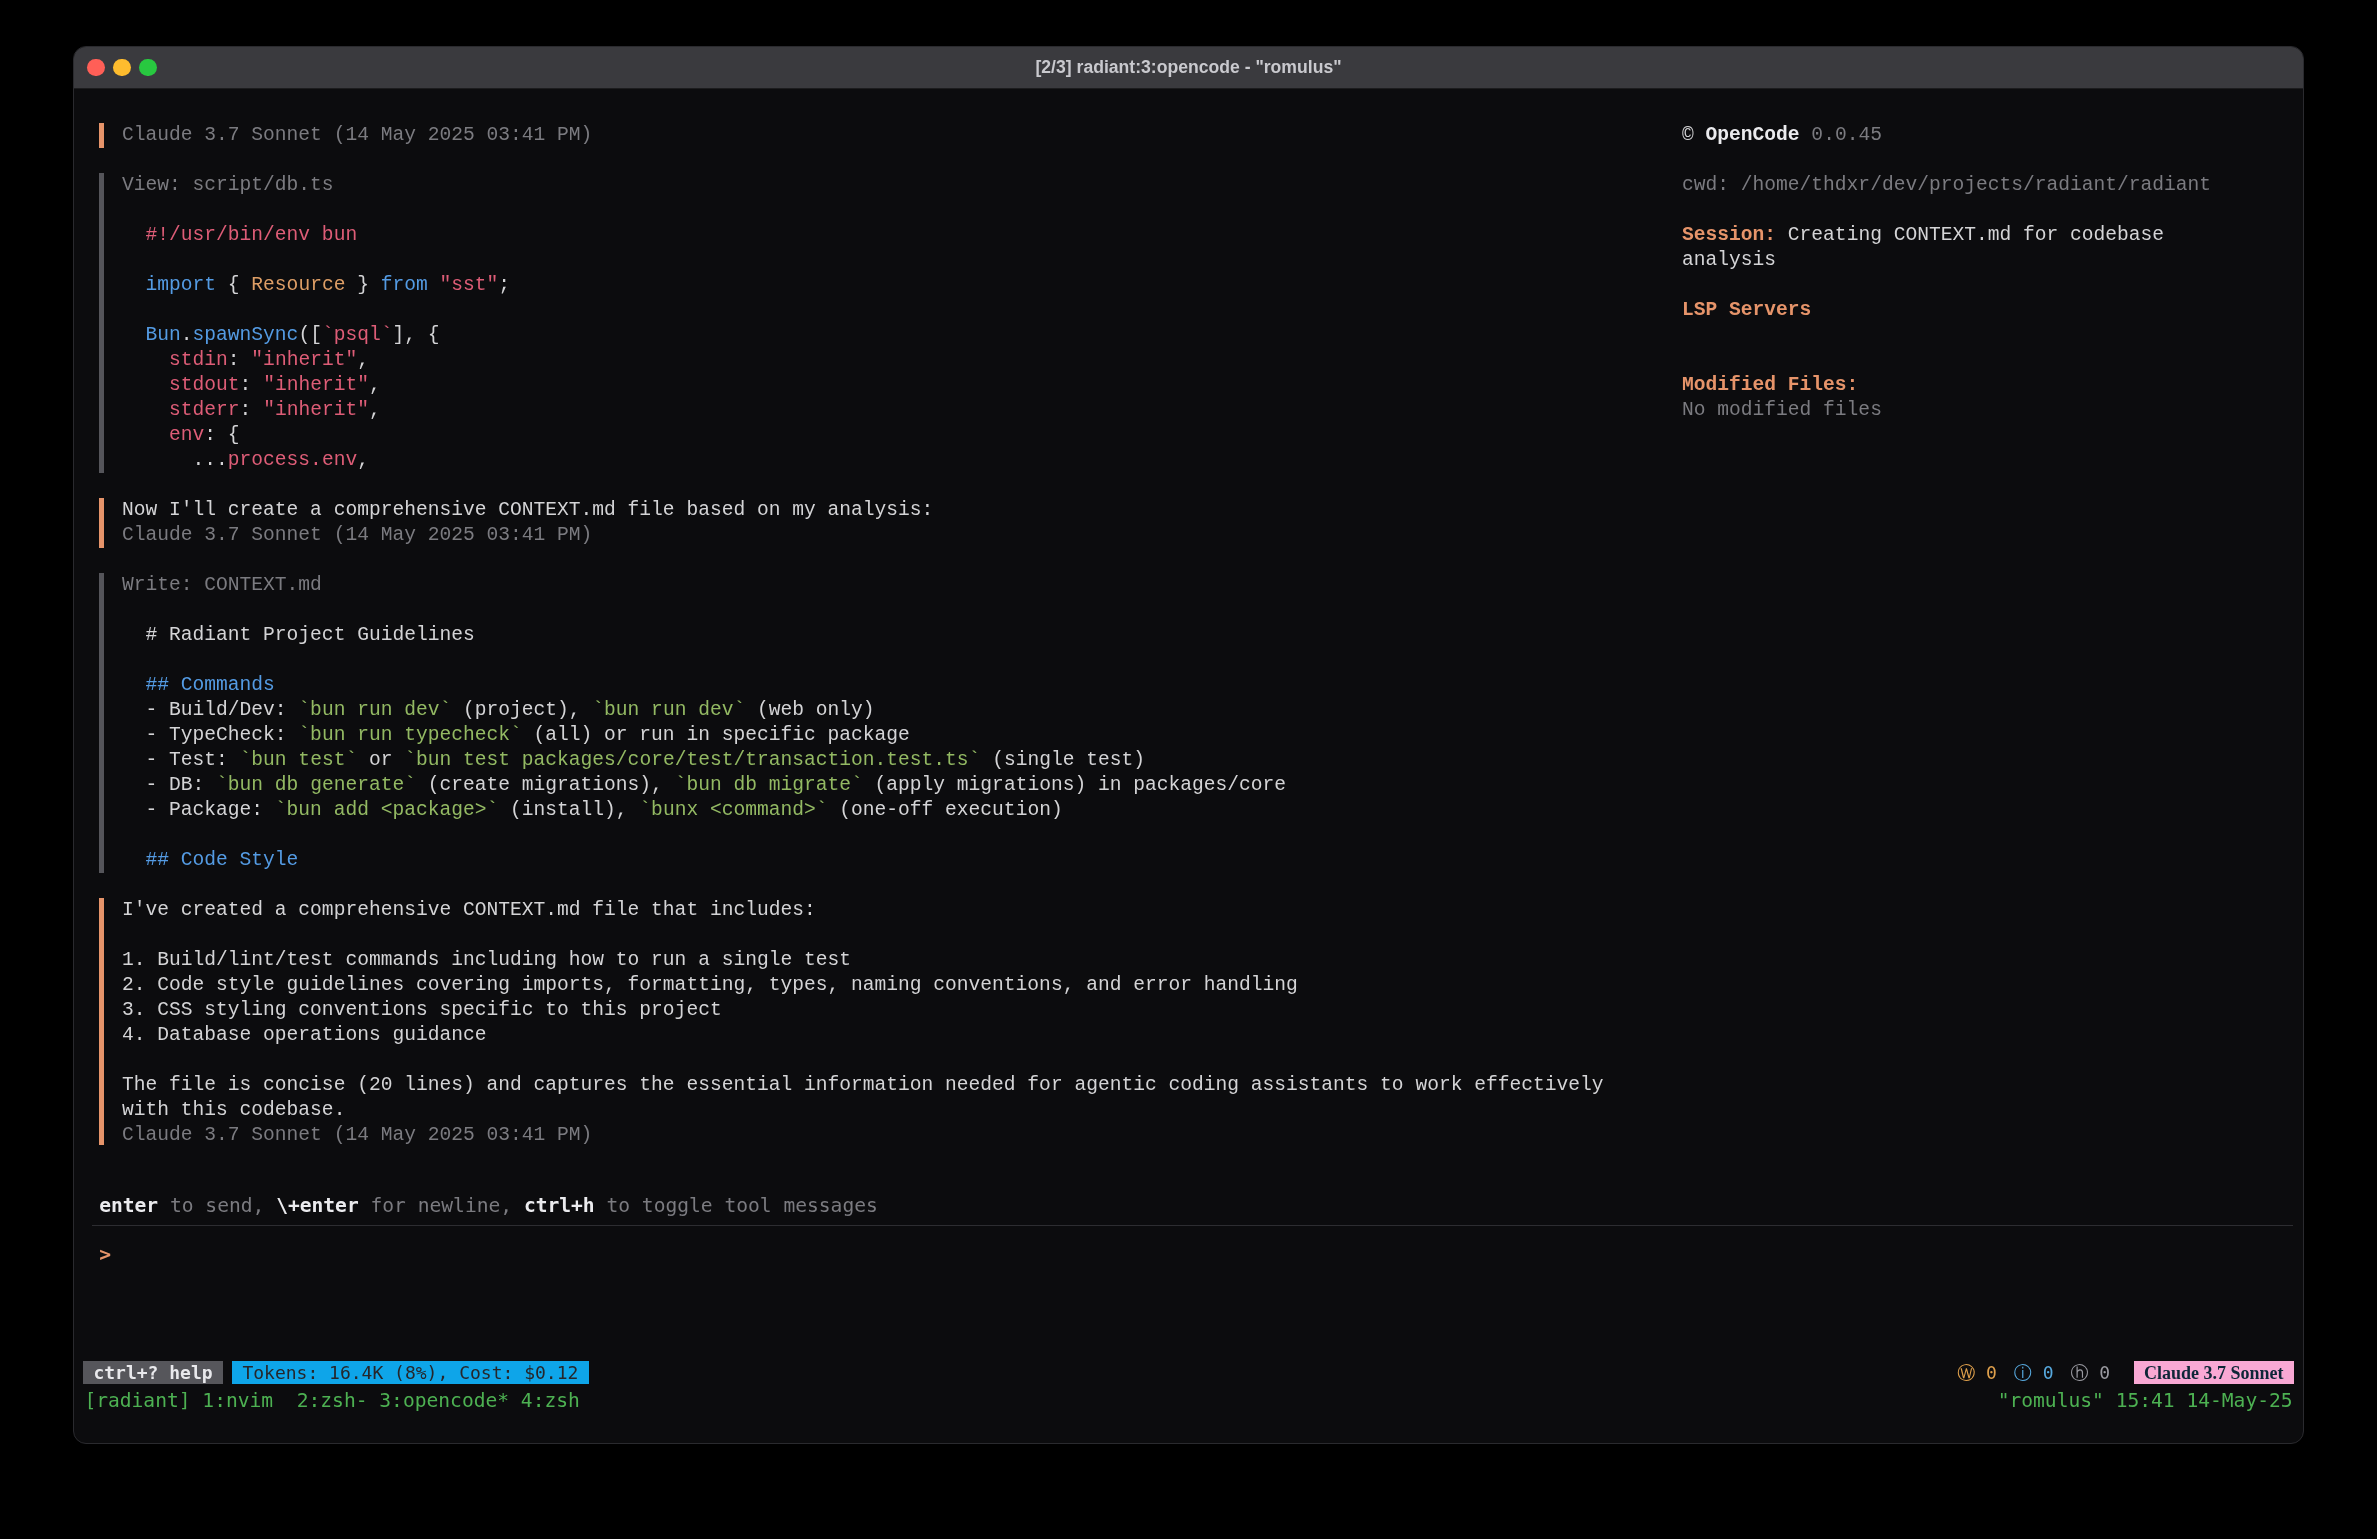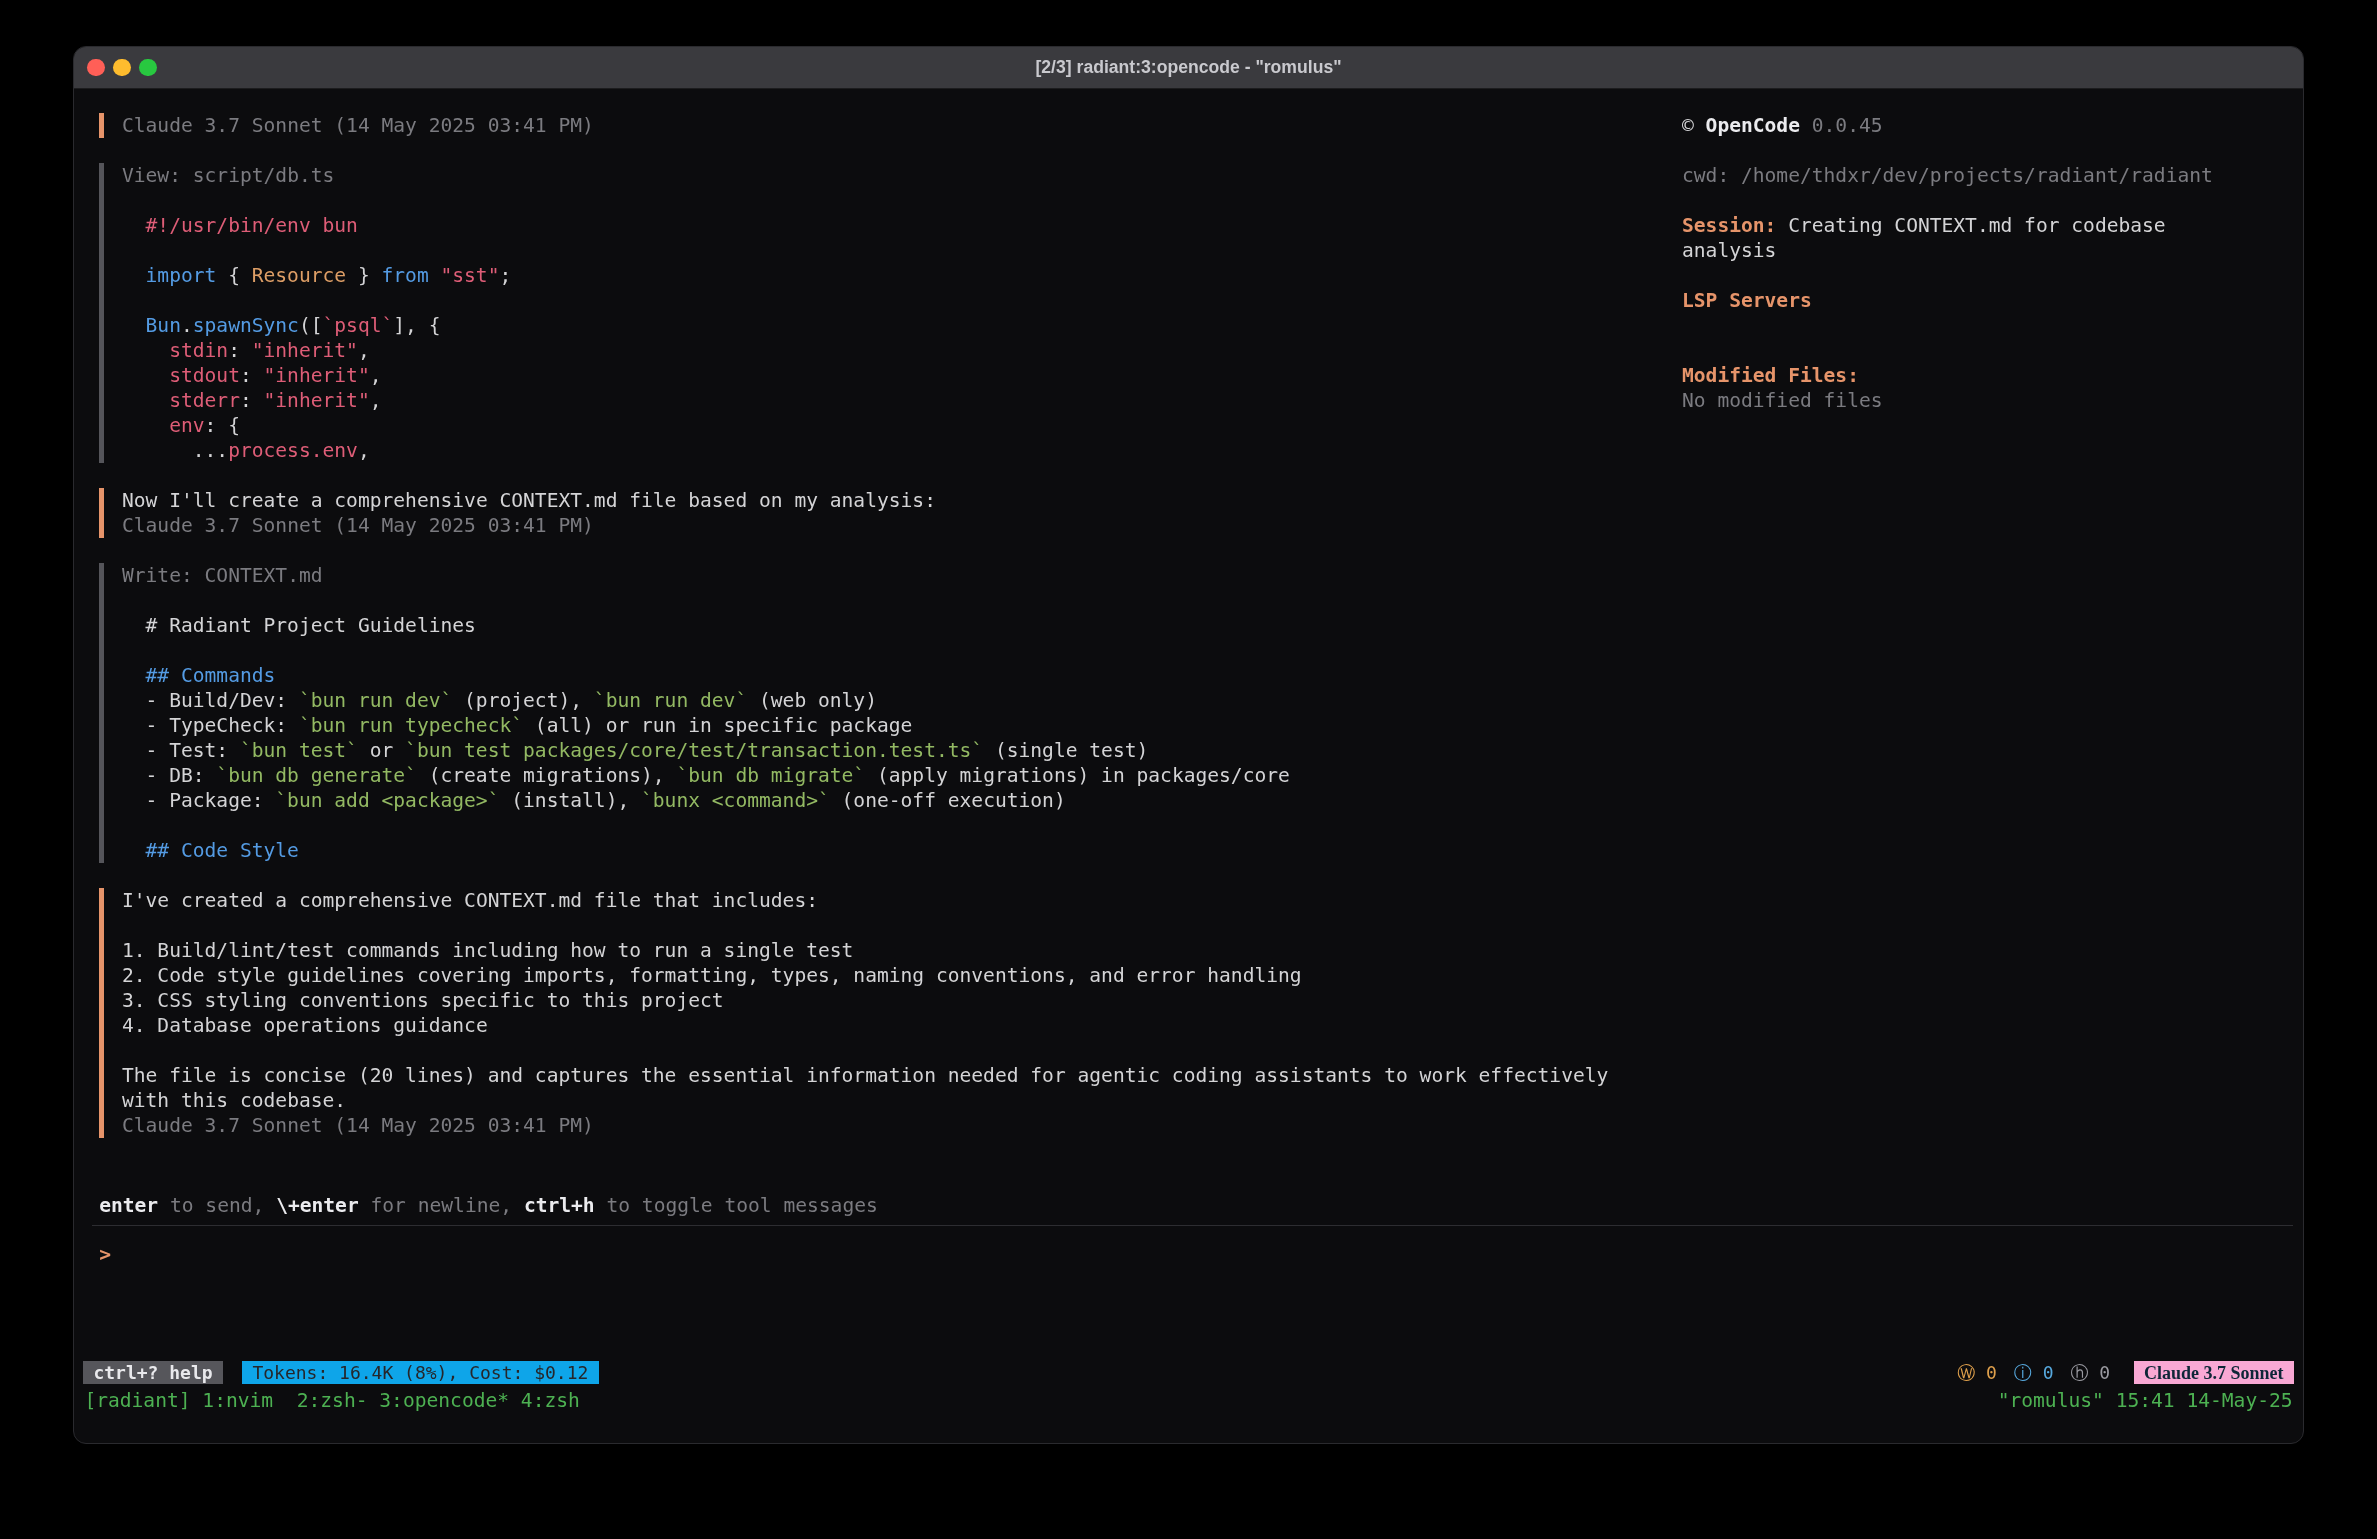--- a/index.html
+++ b/index.html
@@ -20,21 +20,21 @@
   .traffic { position:absolute; left:13px; top:0; height:100%; display:flex; align-items:center; gap:8.5px; }
   .dot { width:17.6px; height:17.6px; border-radius:50%; }
   .dot.red { background:#ff5f57; }
   .dot.yellow { background:#febc2e; }
   .dot.green { background:#28c840; }
   .title-text { font-family:"Liberation Sans",sans-serif; font-size:17.6px; font-weight:bold; color:#c9c9ce; }
 
   
   .terminal { flex:1; display:flex; flex-direction:column; font-size:19.6px; line-height:25px;
     color:#d4d4d6; min-height:0; }
-  .main { flex:1; display:flex; padding-top:24px; min-height:0; overflow:hidden; }
+  .main { flex:1; display:flex; padding-top:34px; min-height:0; overflow:hidden;font-family:Liberation Mono, monospace; }
   .chat { flex:1; padding-left:25.4px; min-width:0; }
   .sidebar { flex:none; width:621px; padding-right:33px; }
 
   .line { min-height:25px; white-space:pre; }
   .spacer { height:25px; }
   .block { border-left:5.2px solid #55555a; padding-left:17.6px; }
   .b-orange { border-left-color:#e6946a; }
   .code { padding-left:2ch; }
 
   
@@ -52,21 +52,21 @@
   .help-line { padding-left:7.2px; min-height:25px; white-space:pre; color:#7b7b80;margin-top:48px; }
   .separator { border-top:1.3px solid #2d2d31; margin-top:7.8px; }
   .prompt-row { margin-top:15.7px; padding-left:7.2px; min-height:25px; display:flex; white-space:pre; }
   .prompt-char { color:#e6946a; font-weight:bold; }
   .editor { flex:1; }
   .editor-space { height:91px; }
 
   
   .statusbar { flex:none; height:29px; display:flex; align-items:center;
     justify-content:space-between; padding:0 9px; font-size:18px; }
-  .sb-left { display:flex; gap:19px; align-items:center; }
+  .sb-left { display:flex; gap:9px; align-items:center; }
   .sb-right { display:flex; gap:23.5px; align-items:center; }
   .badge { display:inline-block; padding:0.7px 10.4px; line-height:22px; white-space:pre; }
   .badge-help { background:#56565b; color:#e9e9ec; font-weight:bold; }
   .badge-tokens { background:#0ea5e9; color:#26262a; }
   .badge-model { background:#f9a8d4; color:#0e2637; font-weight:bold;font-family:Liberation Serif, serif; }
   .diags { display:flex; gap:17px; white-space:pre; }
 
   
   .tmux { flex:none; height:26px; display:flex; align-items:center; justify-content:space-between;
     padding:0 10.4px; color:#4db152; font-size:19.6px; margin-bottom:30px; white-space:pre; }

